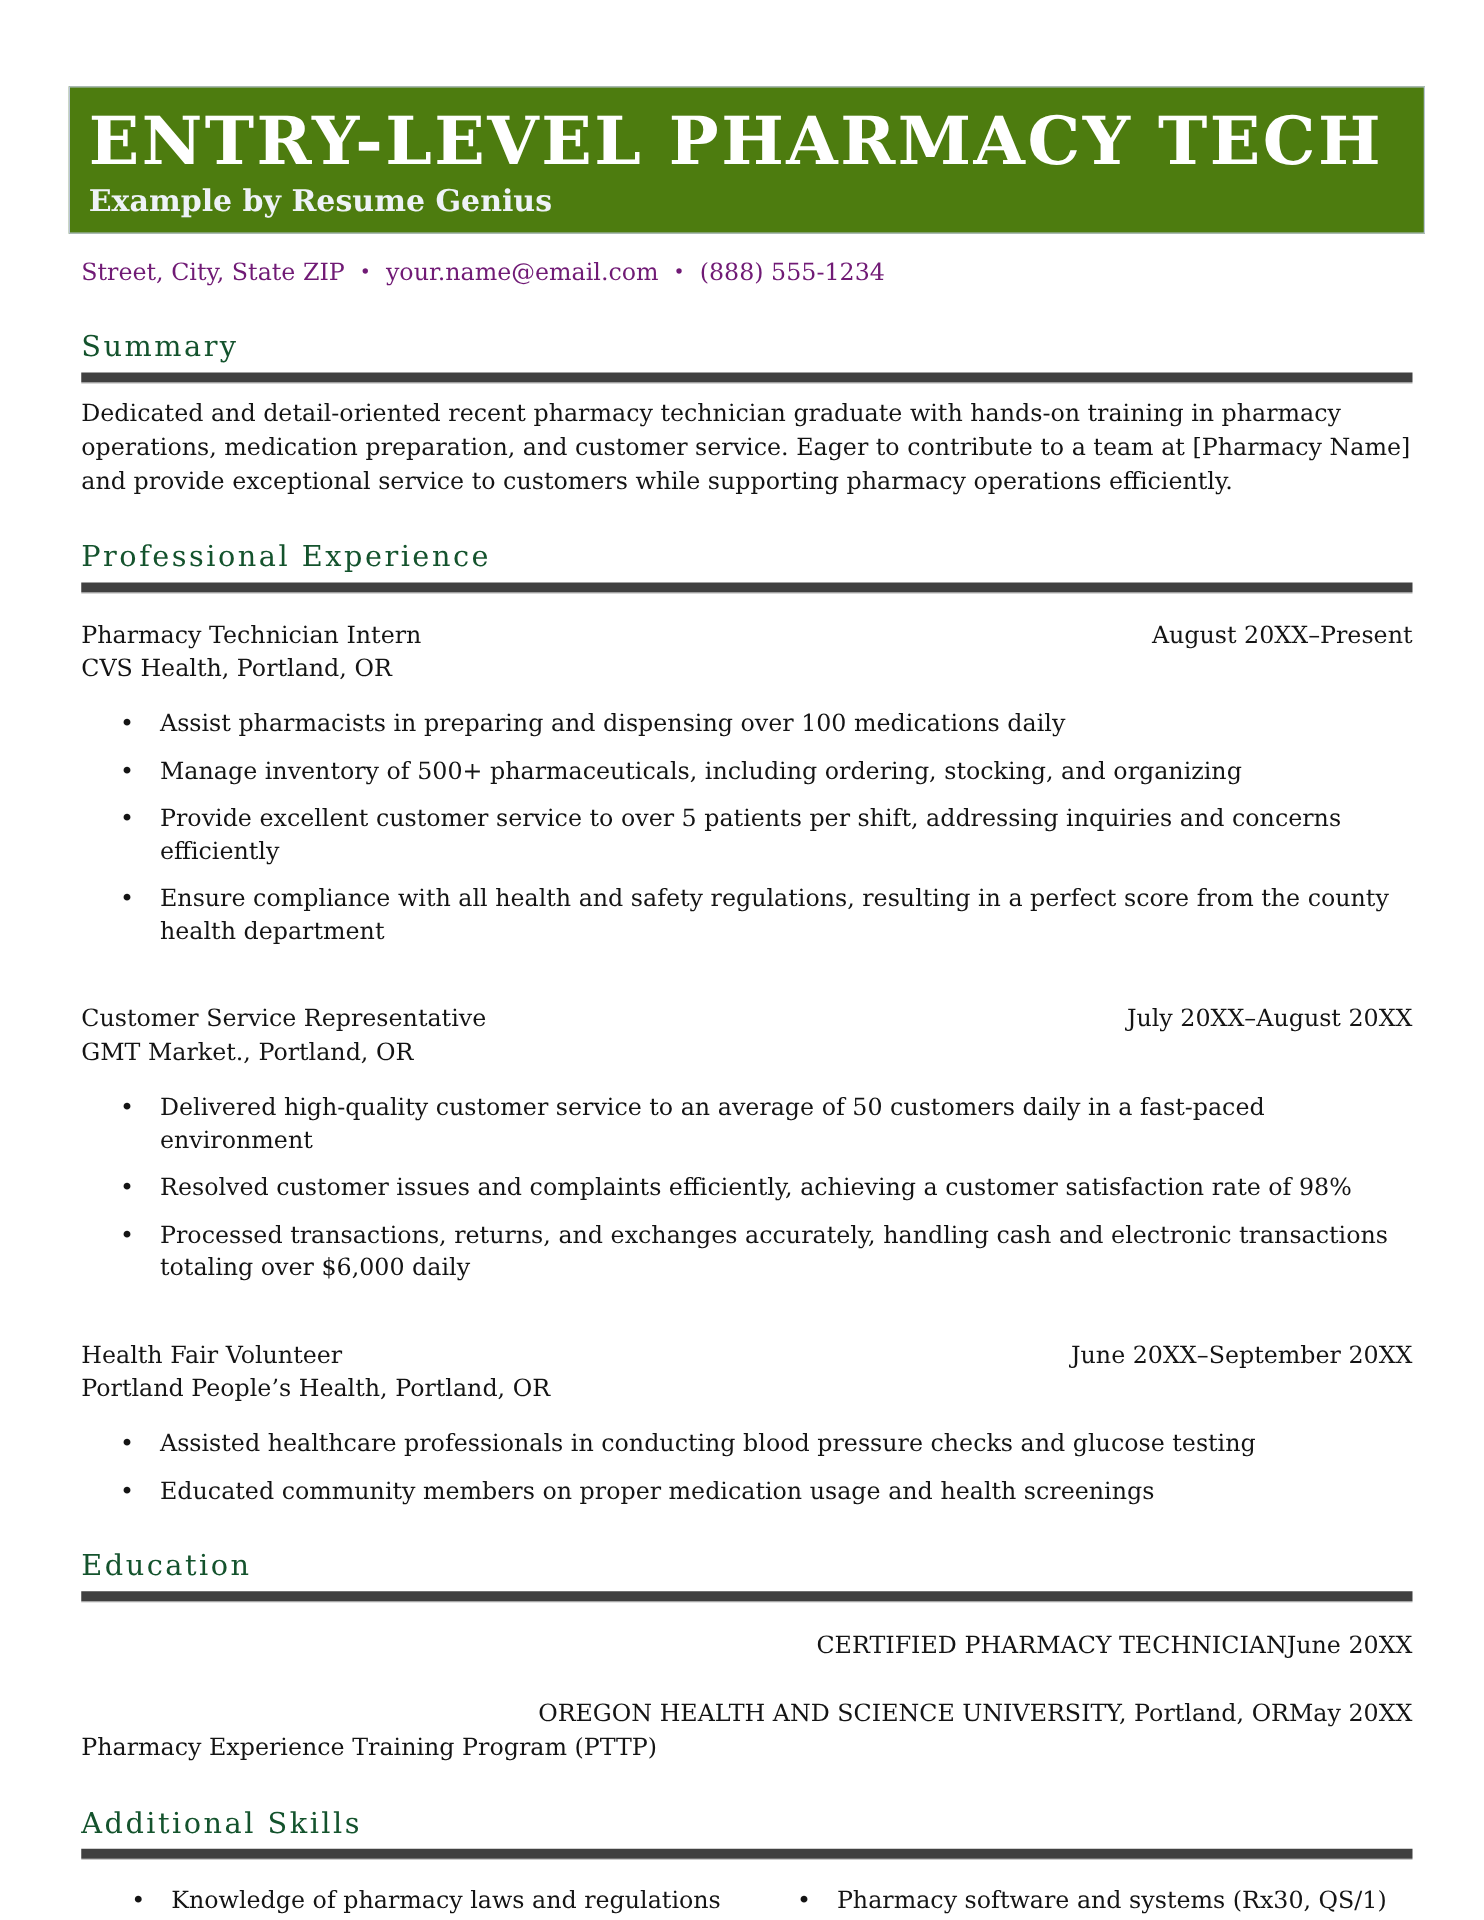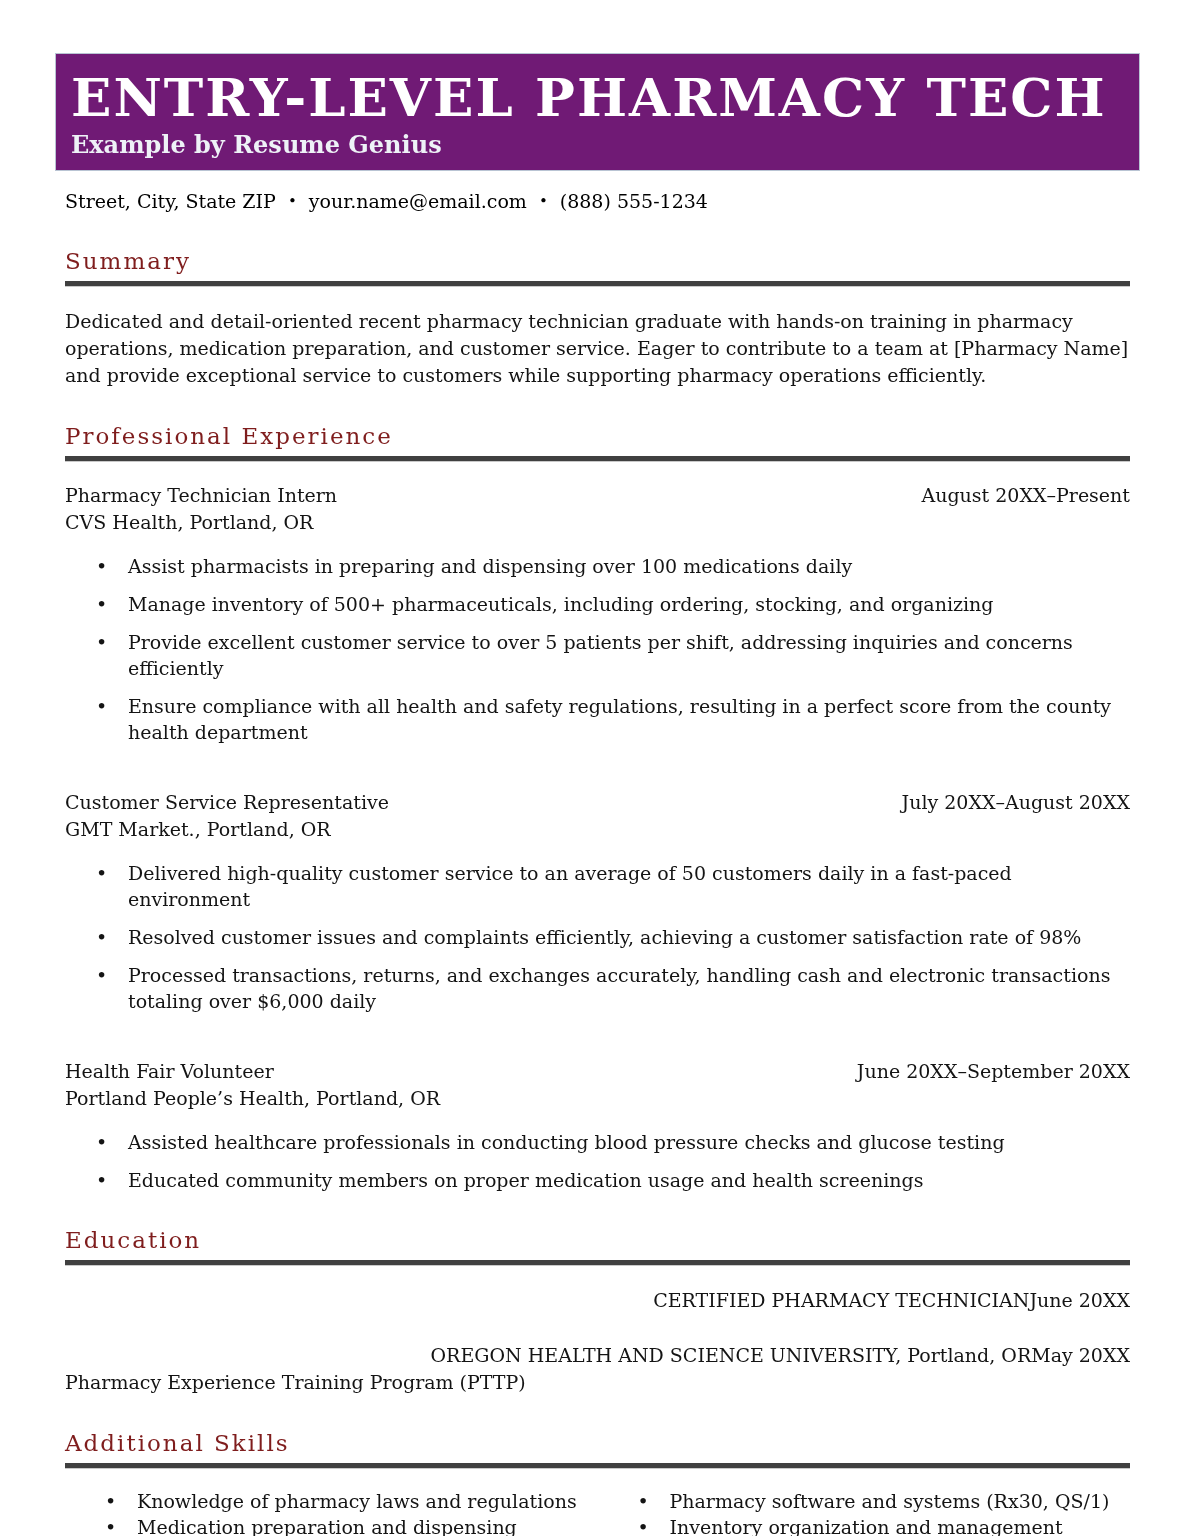--- a/index.html
+++ b/index.html
@@ -13,23 +13,23 @@
   }
   .page {
     width: 1187px;
     height: 1536px;
     padding: 53px 57px 20px 65px;
     overflow: hidden;
   }
 
   
   .banner {
-    background: #701a75;
+    background: #4d7c0f;
     border: 1px solid #b9c4d3;
-    margin: 0 -10px;
+    margin: 16px -10px;
     padding: 12px 18px 10px 15px;
   }
   .banner h1 {
     color: #ffffff;
     font-size: 53px;
     font-weight: 700;
     letter-spacing: 2px;
     line-height: 62px;
     white-space: nowrap;
   }
@@ -39,39 +39,39 @@
     font-weight: 700;
     line-height: 30px;
     margin-top: 2px;
   }
 
   
   .contact {
     margin-top: 17px;
     font-size: 19px;
     line-height: 26px;
-    color: #000000;
+    color: #701a75;
   }
   .contact .sep { display: inline-block; margin: 0 12px; font-size: 15px; vertical-align: 2px; }
 
   
   .sec-h {
     margin-top: 34px;
     font-size: 23px;
     font-weight: 500;
     letter-spacing: 2px;
-    color: #7f1d1d;
+    color: #14532d;
     padding-bottom: 7px;
-    border-bottom: 5px solid #404040;
+    border-bottom: 8px solid #404040;
     box-shadow: 0 1px 0 #c9c9c9;
   }
 
   
   .summary-text {
-    margin-top: 22px;
+    margin-top: 12px;
     font-size: 19px;
     line-height: 27px;
   }
 
   
   .job { margin-top: 21px; }
   .job + .job { margin-top: 44px; }
   .job-row {
     display: flex;
     justify-content: space-between;

